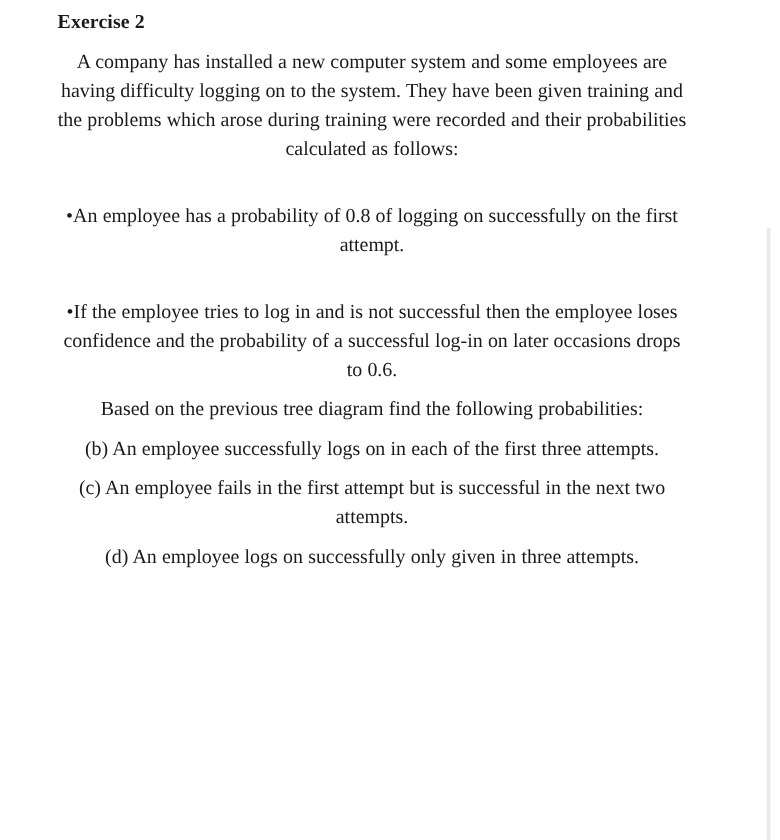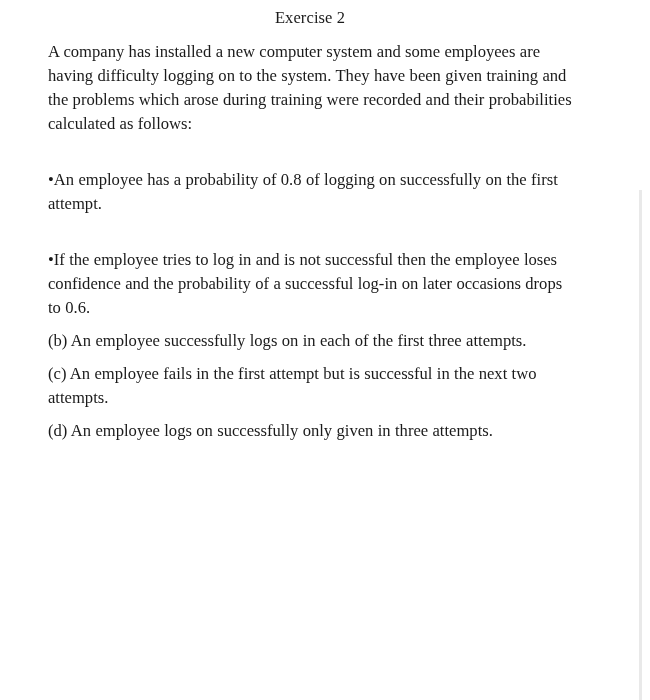--- a/index.html
+++ b/index.html
@@ -20,32 +20,31 @@
     position: relative;
     width: 650px;
     height: 700px;
     box-sizing: border-box;
     padding: 6px 78px 0 48px;
     background: #ffffff;
   }
 
   .exercise-heading {
     font-size: 16.5px;
-    font-weight: normal;
+    font-weight: bold;
     line-height: 24px;
     margin: 0 0 10px 0;
     letter-spacing: 0.1px;
-    text-align: center;
   }
 
   .para {
     font-size: 16.6px;
     line-height: 24px;
     margin: 0 0 9px 0;
-    text-align: left;
+    text-align: center;
     word-spacing: 0.2px;
   }
 
   .para.bullet {
     text-indent: 0;
     margin-top: 32px;
   }
 
   
   .edge-rule {
@@ -66,20 +65,21 @@
   <h1 class="exercise-heading">Exercise 2</h1>
 
   <p class="para">A company has installed a new computer system and some employees are having difficulty logging on to the system. They have been given training and the problems which arose during training were recorded and their probabilities calculated as follows:</p>
 
   <p class="para bullet">•An employee has a probability of 0.8 of logging on successfully on the first attempt.</p>
 
 
   <p class="para bullet">•If the employee tries to log in and is not successful then the employee loses confidence and the probability of a successful log-in on later occasions drops to 0.6.</p>
 
 
+  <p class="para">Based on the previous tree diagram find the following probabilities:</p>
 
   <p class="para">(b) An employee successfully logs on in each of the first three attempts.</p>
 
   <p class="para">(c) An employee fails in the first attempt but is successful in the next two attempts.</p>
 
   <p class="para">(d) An employee logs on successfully only given in three attempts.</p>
 
 
   <div class="edge-rule"></div>
 

